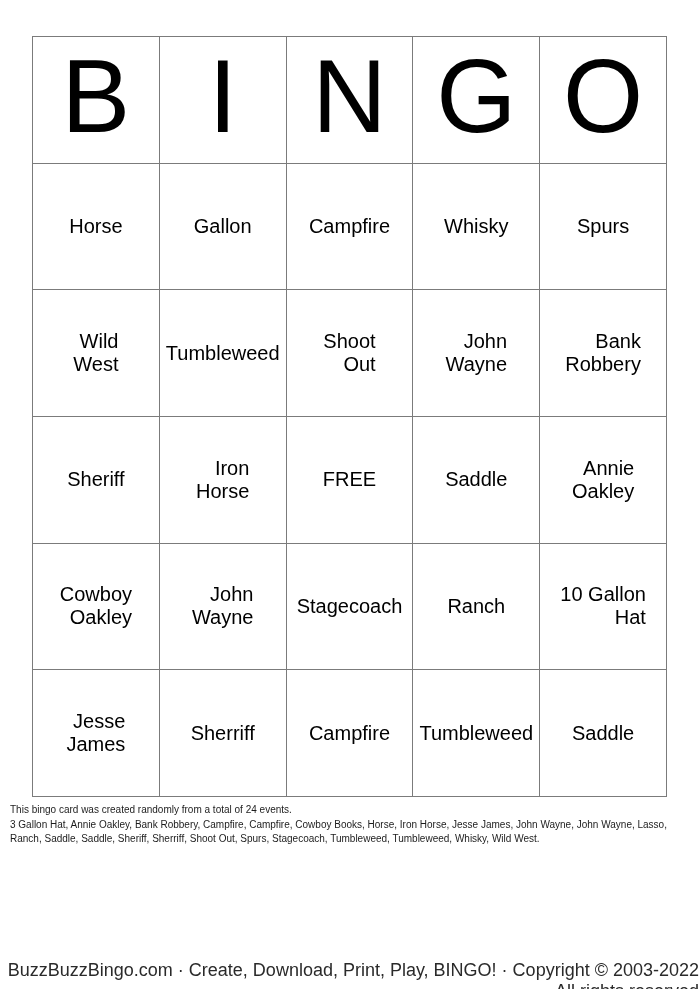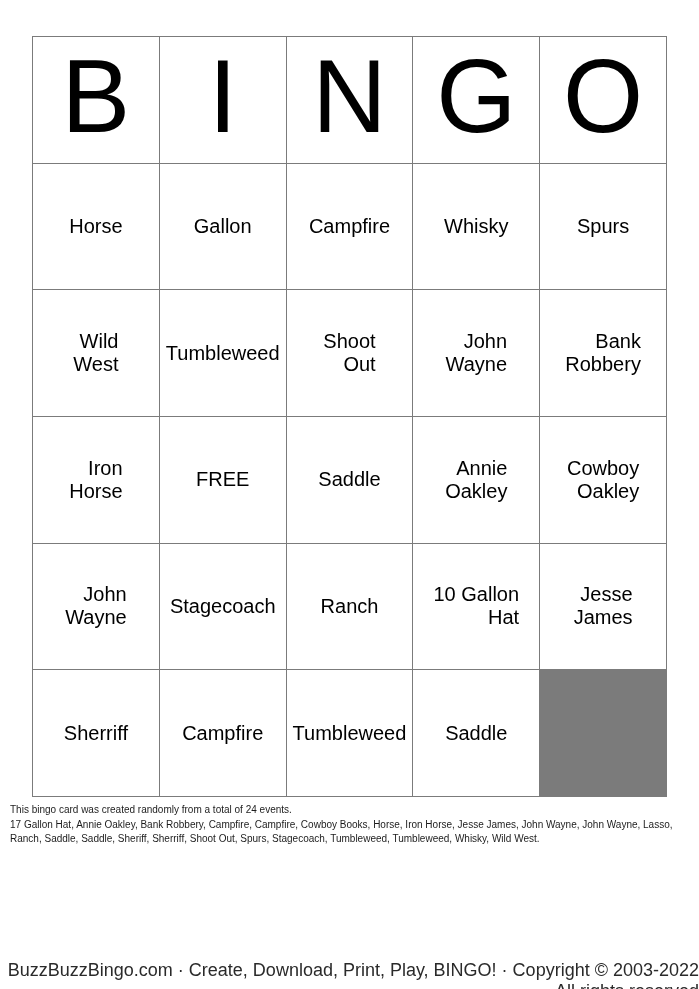--- a/index.html
+++ b/index.html
@@ -76,20 +76,21 @@
     <div class="cell">Wild
 West</div>
     <div class="cell">Tumbleweed</div>
     <div class="cell">Shoot
 Out</div>
     <div class="cell">John
 Wayne</div>
     <div class="cell">Bank
 Robbery</div>
 
+    <div class="cell">Sheriff</div>
     <div class="cell">Iron
 Horse</div>
     <div class="cell">FREE</div>
     <div class="cell">Saddle</div>
     <div class="cell">Annie
 Oakley</div>
 
     <div class="cell">Cowboy
 Oakley</div>
     <div class="cell">John
@@ -102,18 +103,18 @@
     <div class="cell">Jesse
 James</div>
     <div class="cell">Sherriff</div>
     <div class="cell">Campfire</div>
     <div class="cell">Tumbleweed</div>
     <div class="cell">Saddle</div>
   </div>
 
   <div class="notes">
     <div>This bingo card was created randomly from a total of 24 events.</div>
-    <div>17 Gallon Hat, Annie Oakley, Bank Robbery, Campfire, Campfire, Cowboy Books, Horse, Iron Horse, Jesse James, John Wayne, John Wayne, Lasso, Ranch, Saddle, Saddle, Sheriff, Sherriff, Shoot Out, Spurs, Stagecoach, Tumbleweed, Tumbleweed, Whisky, Wild West.</div>
+    <div>3 Gallon Hat, Annie Oakley, Bank Robbery, Campfire, Campfire, Cowboy Books, Horse, Iron Horse, Jesse James, John Wayne, John Wayne, Lasso, Ranch, Saddle, Saddle, Sheriff, Sherriff, Shoot Out, Spurs, Stagecoach, Tumbleweed, Tumbleweed, Whisky, Wild West.</div>
   </div>
 
   <div class="footer">BuzzBuzzBingo.com · Create, Download, Print, Play, BINGO! · Copyright © 2003-2022 · All rights reserved</div>
 
 </div>
 
 </body></html>

